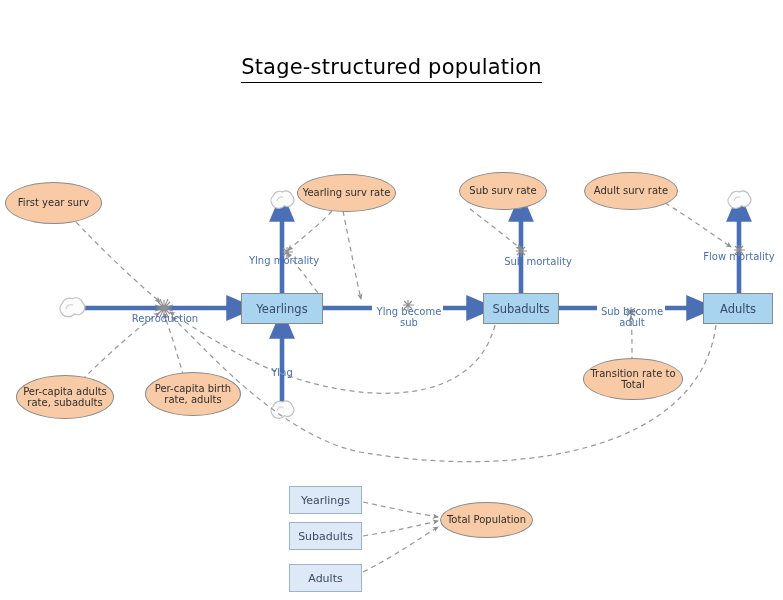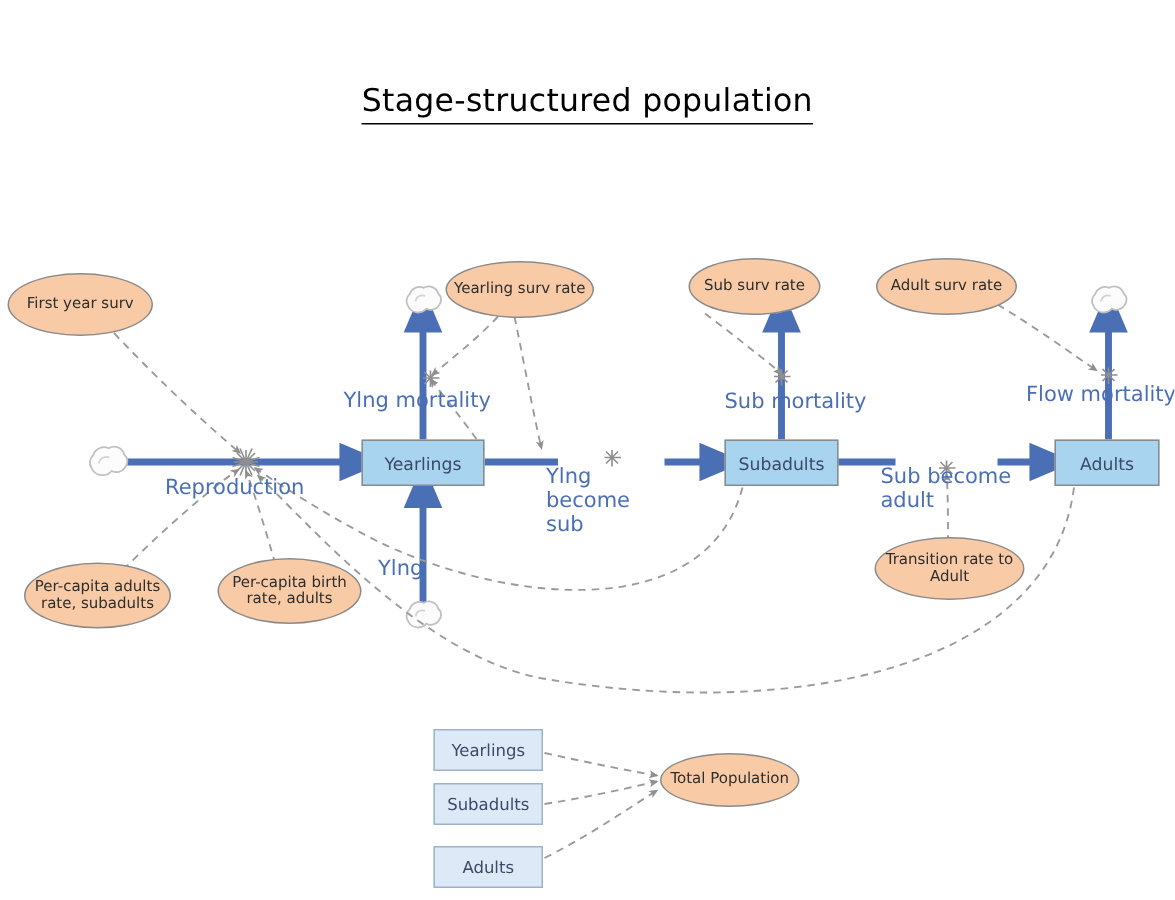--- a/index.html
+++ b/index.html
@@ -72,22 +72,23 @@
     text-align: center;
     font-size: 10px;
     color: #2d2d2d;
     line-height: 1.15;
     box-sizing: border-box;
     padding: 0 4px;
   }
   
   .flow-label {
     position: absolute;
-    font-size: 14px;
+    font-size: 10px;
     color: #4a6fb5;
+    text-align: center;
     line-height: 1.15;
     white-space: pre-line;
   }
 </style>
 </head>
 <body>
 
 <svg id="canvas" viewBox="0 0 783 600" xmlns="http://www.w3.org/2000/svg">
   <defs>
     <marker id="flowArrow" markerWidth="9" markerHeight="9" refX="3.2" refY="3.2" orient="auto" markerUnits="strokeWidth">
@@ -225,21 +226,21 @@
 <div class="conv" style="left:297px; top:174px; width:99px; height:38px;">
   <span>Yearling surv rate</span>
 </div>
 <div class="conv" style="left:413px; top:172px; width:88px; height:38px;margin-left:46px;">
   <span>Sub surv rate</span>
 </div>
 <div class="conv" style="left:584px; top:172px; width:94px; height:38px;text-align:right;">
   <span>Adult surv rate</span>
 </div>
 <div class="conv" style="left:583px; top:358px; width:100px; height:42px;">
-  <span>Transition rate to Adult</span>
+  <span>Transition rate to Total</span>
 </div>
 <div class="conv" style="left:440px; top:502px; width:93px; height:36px;">
   <span>Total Population</span>
 </div>
 
 <div class="ghost" style="left:289px; top:486px; width:73px; height:28px;">
   <span>Yearlings</span>
 </div>
 <div class="ghost" style="left:289px; top:522px; width:73px; height:28px;">
   <span>Subadults</span>

